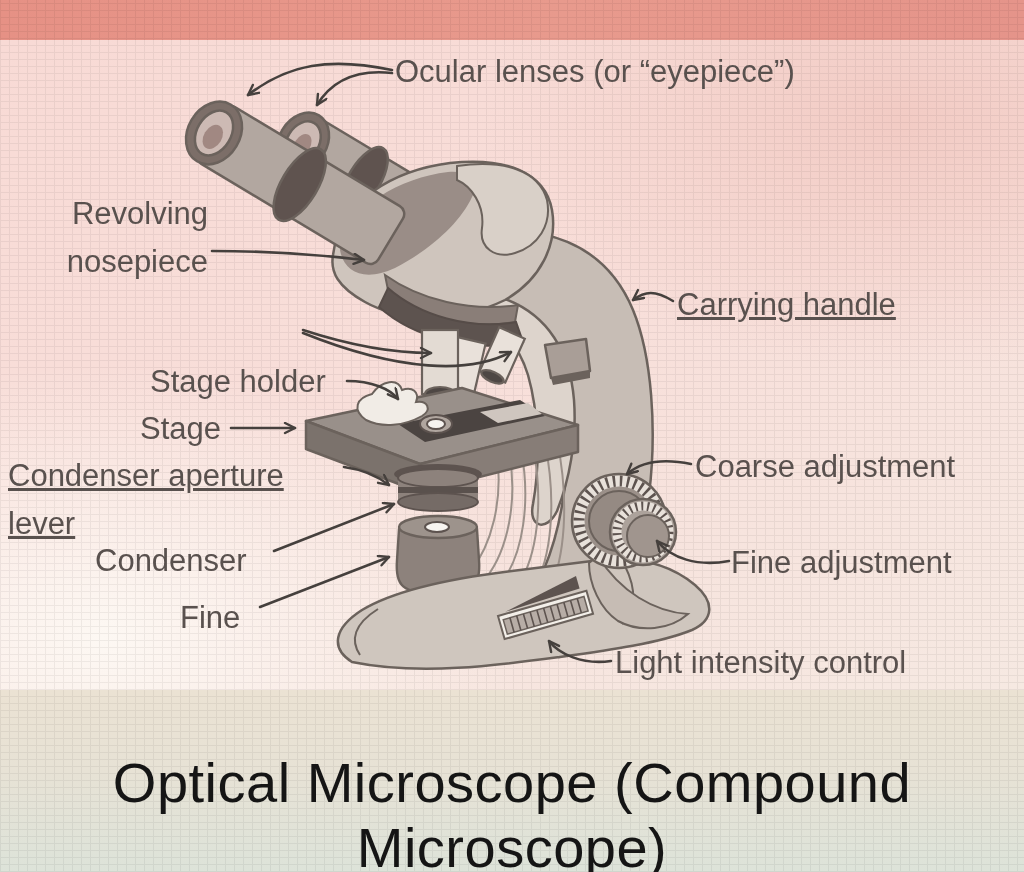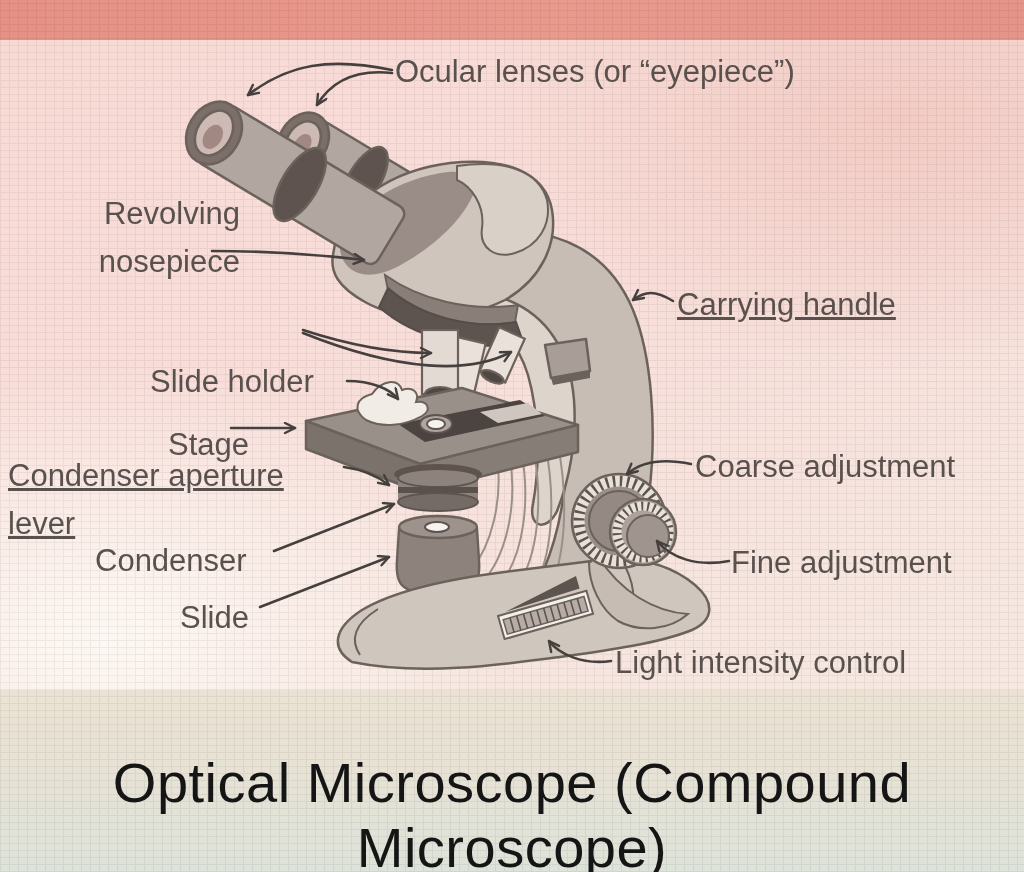--- a/index.html
+++ b/index.html
@@ -196,32 +196,32 @@
       <path d="M260,607 L389,557" marker-end="url(#ah)"></path>
       <path d="M673,301 C655,290 645,291 633,300" marker-end="url(#ah)"></path>
       <path d="M691,464 C662,458 641,462 627,474" marker-end="url(#ah)"></path>
       <path d="M729,561 C697,567 671,558 657,541" marker-end="url(#ah)"></path>
       <path d="M611,661 C582,665 559,654 549,641" marker-end="url(#ah)"></path>
     </g>
   </svg>
 
   <div class="label" style="left:395px;top:53px;">Ocular lenses (or “eyepiece”)</div>
 
-  <div class="label wrap" style="left:38px;top:190px;width:170px;text-align:right;padding-left:32px;">Revolving nosepiece</div>
-
-
-  <div class="label" style="left:150px;top:363px;">Slide holder</div>
-
-  <div class="label" style="left:140px;top:426px;margin-left:28px;">Stage</div>
+  <div class="label wrap" style="left:38px;top:190px;width:170px;text-align:right;">Revolving nosepiece</div>
+
+
+  <div class="label" style="left:150px;top:363px;">Stage holder</div>
+
+  <div class="label" style="left:140px;top:410px;">Stage</div>
 
   <div class="label wrap" style="left:8px;top:452px;width:310px;text-align:left;text-decoration:underline;">Condenser aperture lever</div>
 
   <div class="label" style="left:95px;top:542px;">Condenser</div>
 
-  <div class="label" style="left:180px;top:599px;">Slide</div>
+  <div class="label" style="left:180px;top:599px;">Fine</div>
 
   <div class="label" style="left:677px;top:286px;text-decoration:underline;">Carrying handle</div>
 
   <div class="label" style="left:695px;top:448px;">Coarse adjustment</div>
 
   <div class="label" style="left:731px;top:544px;">Fine adjustment</div>
 
   <div class="label" style="left:615px;top:644px;">Light intensity control</div>
 
   <div class="title">Optical Microscope (Compound Microscope)</div>

